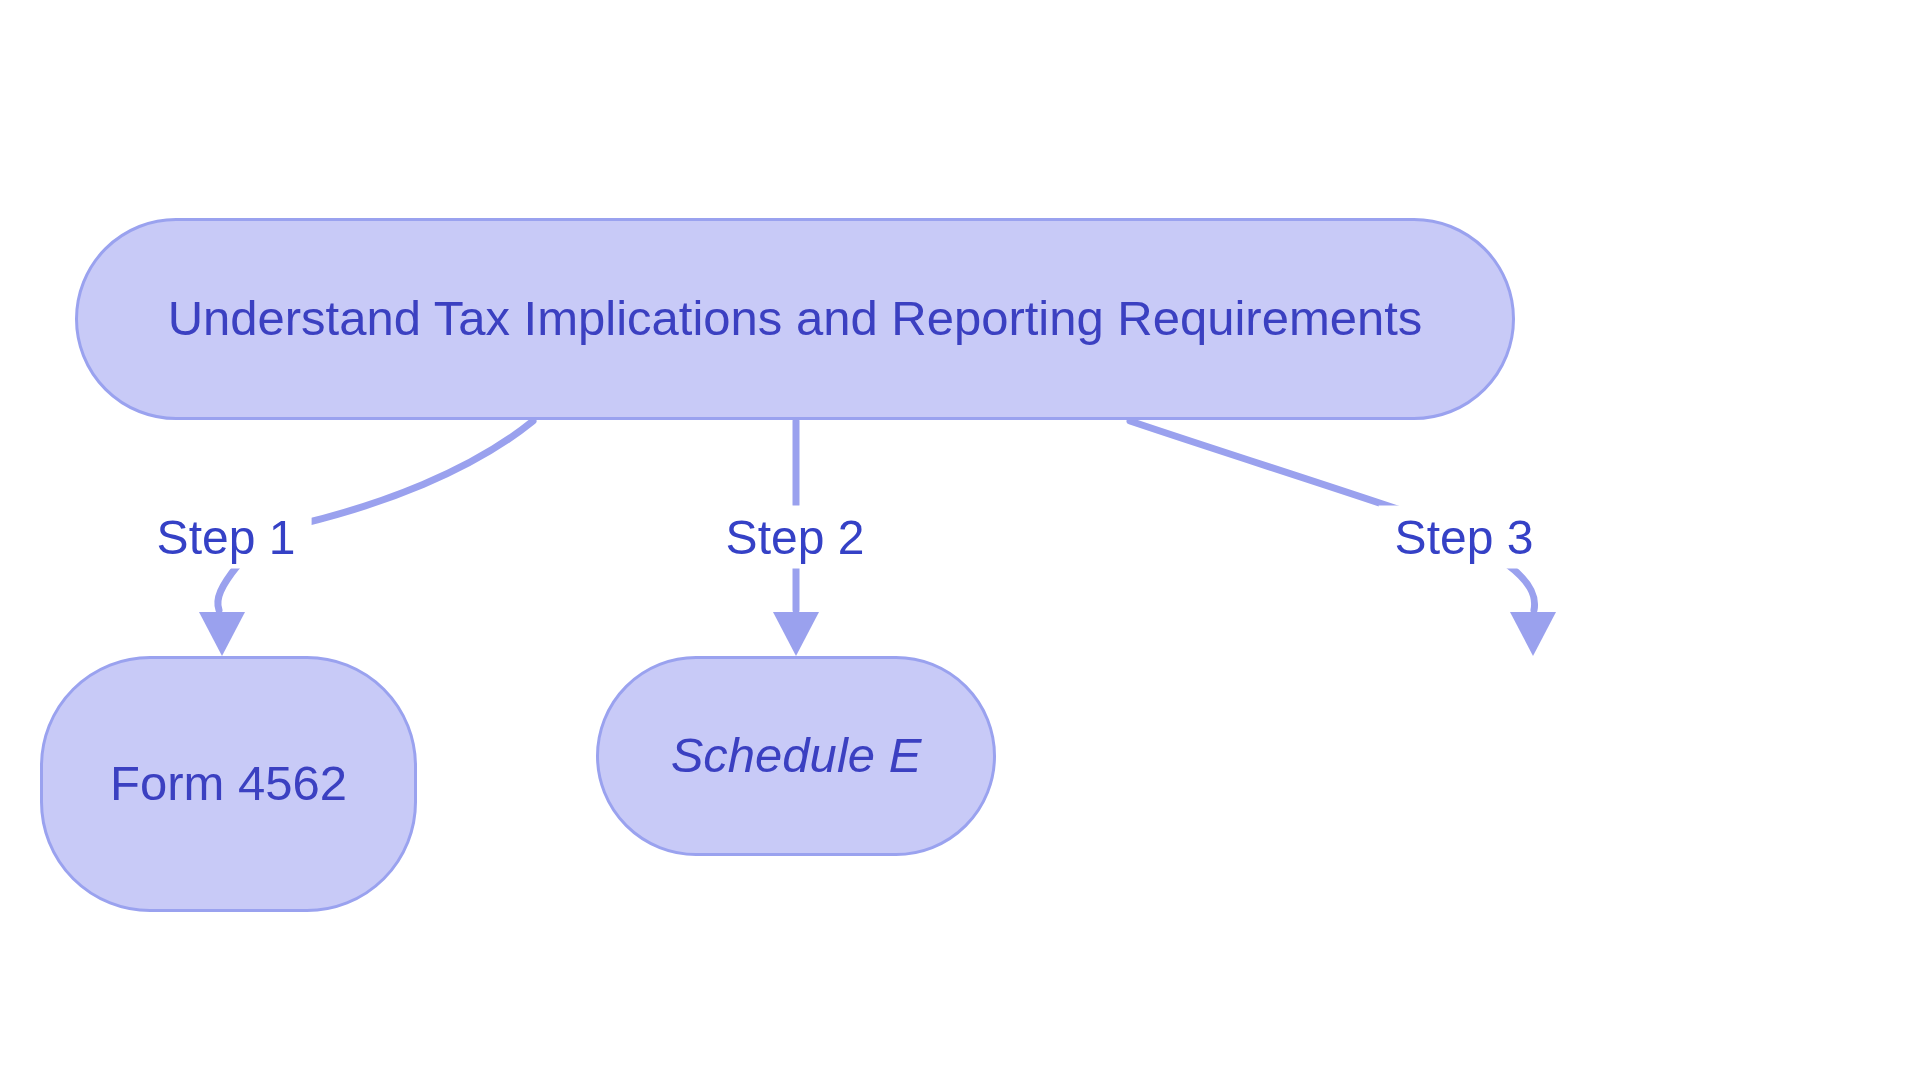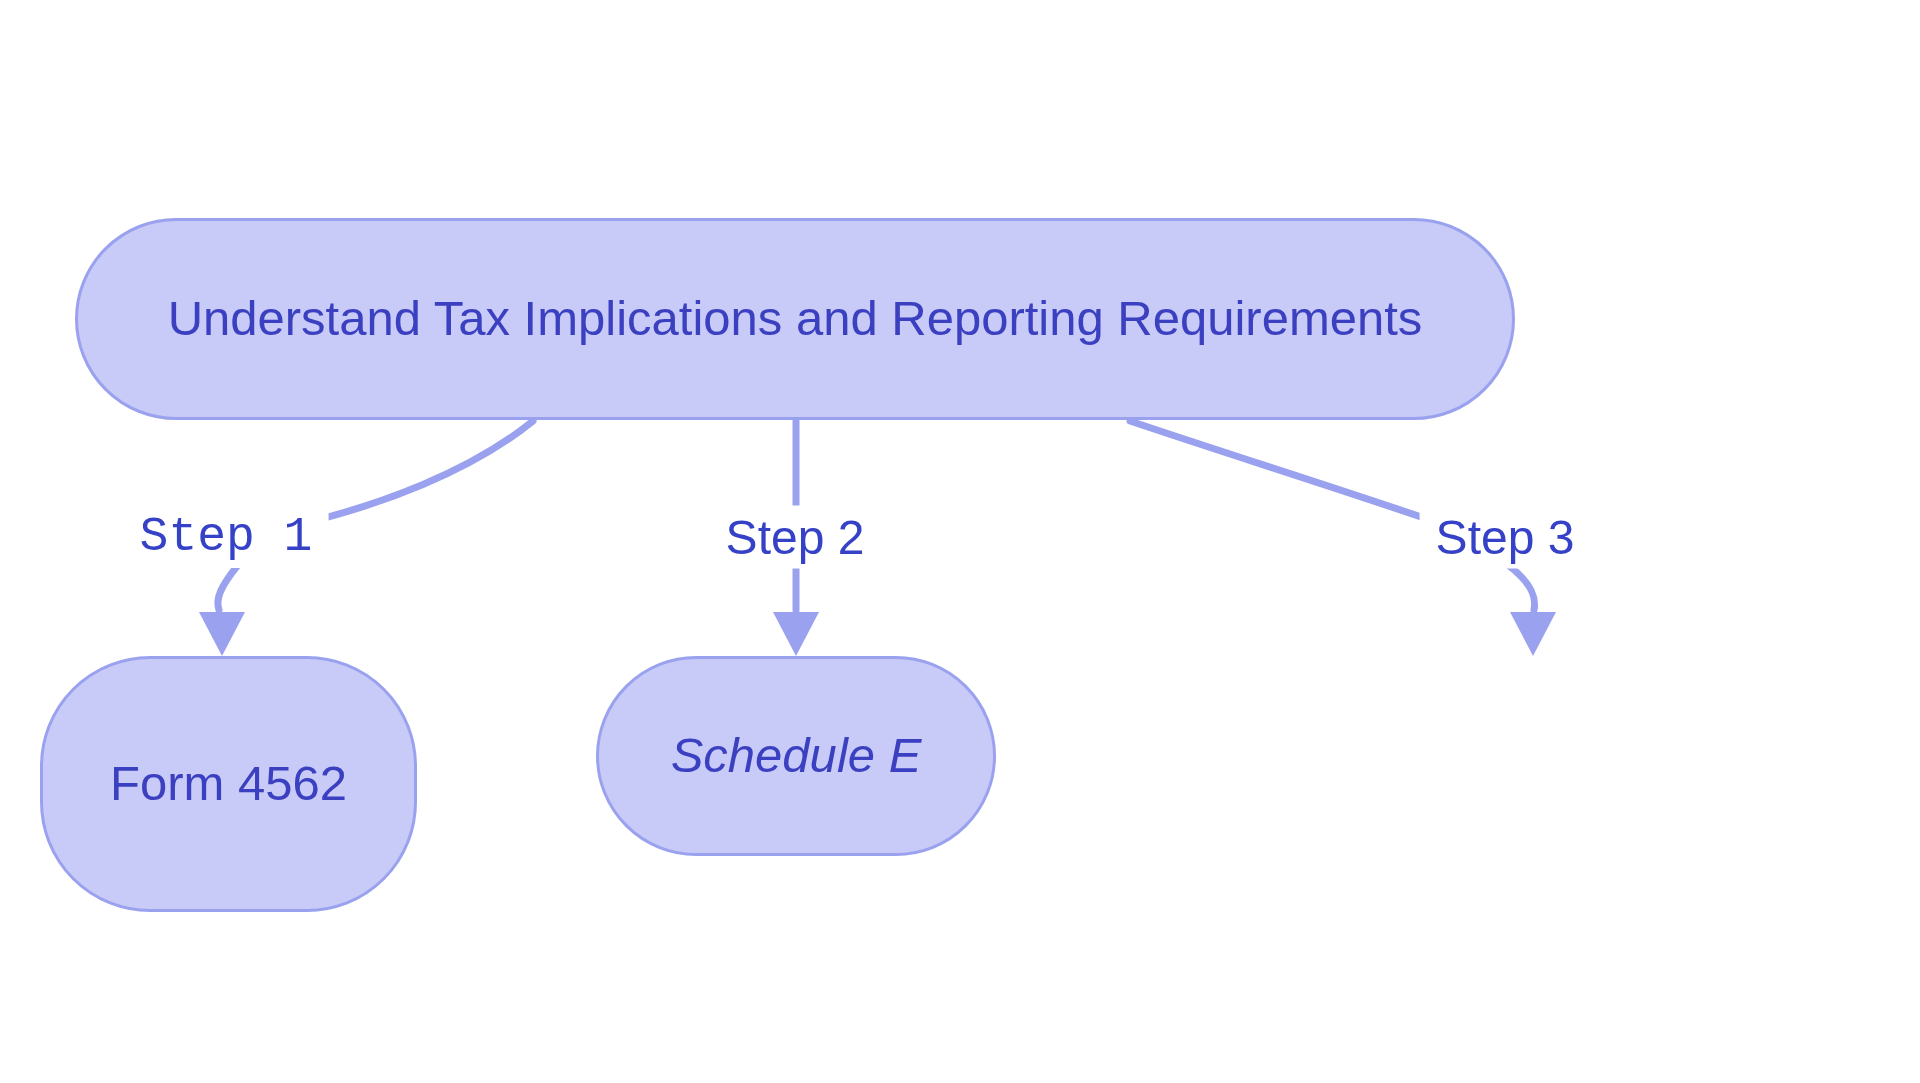--- a/index.html
+++ b/index.html
@@ -64,23 +64,23 @@
   .edge-label {
     position: absolute;
     z-index: 3;
     transform: translate(-50%, -50%);
     background: var(--bg);
     padding: 4px 16px;
     color: var(--label-text);
     font-size: 48px;
     white-space: nowrap;
   }
-  .edge-label-1 { left: 226px;  top: 537px; font-family: Liberation Mono, monospace; }
+  .edge-label-1 { left: 226px;  top: 537px; }
   .edge-label-2 { left: 795px;  top: 537px; text-align: center; }
-  .edge-label-3 { left: 1505px; top: 537px; }
+  .edge-label-3 { left: 1464px; top: 537px; }
 </style>
 </head>
 <body>
 
 <div class="canvas">
 
   <svg class="edges-svg" viewBox="0 0 1920 1083" xmlns="http://www.w3.org/2000/svg">
 
     <g>
       <path d="M 533 421 C 470 472, 380 505, 301 524"></path>

